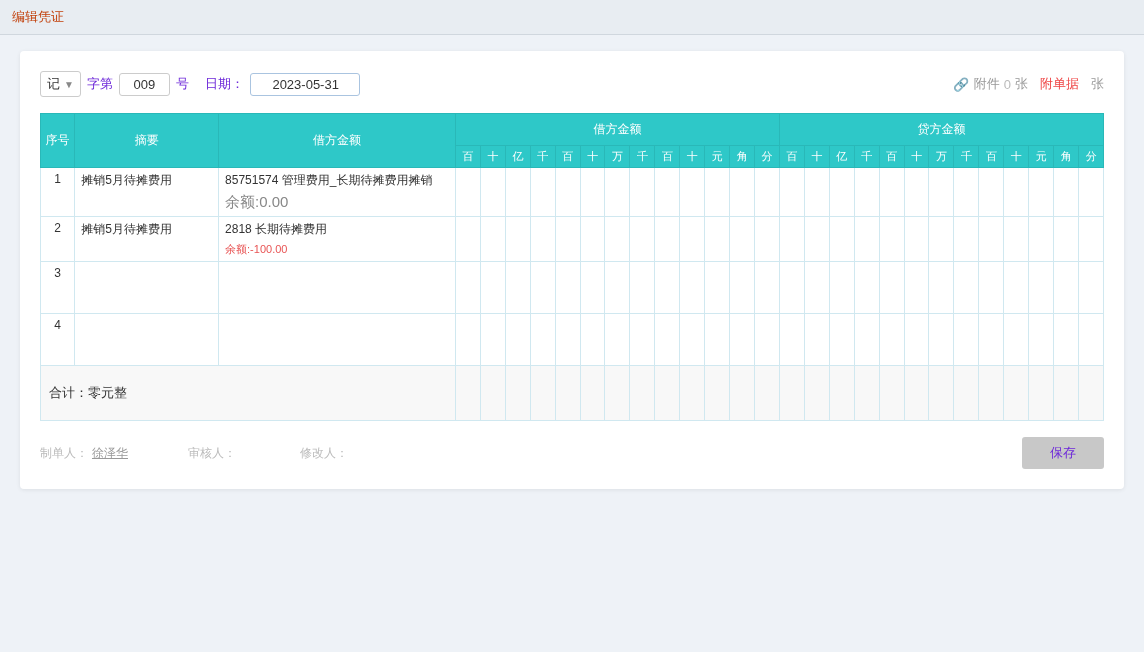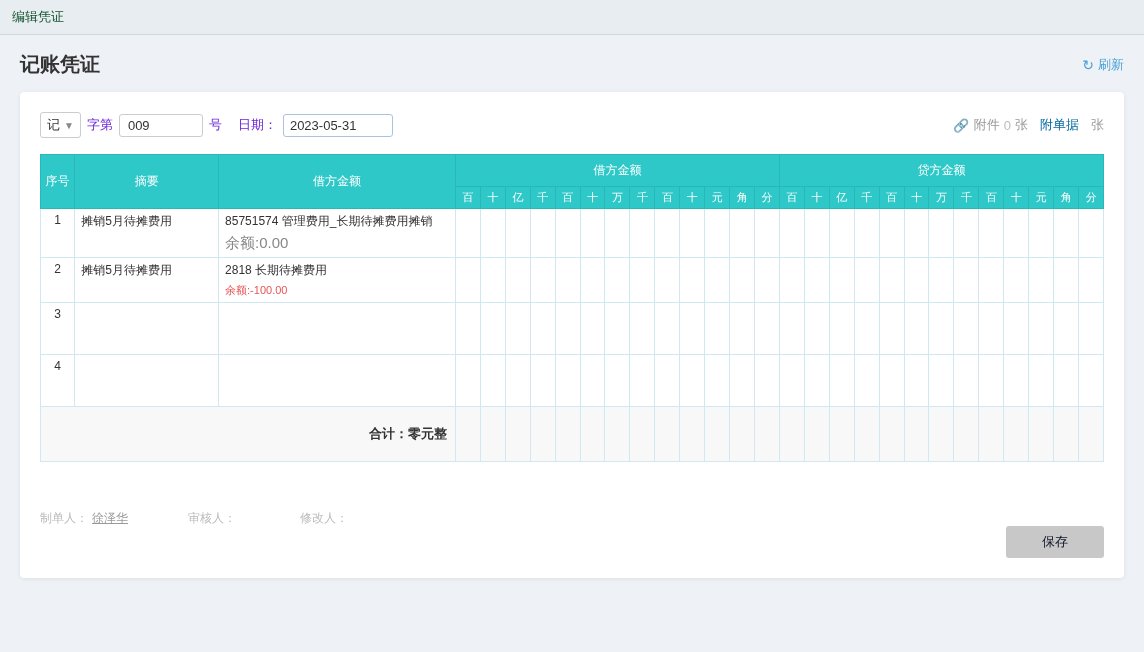--- a/index.html
+++ b/index.html
@@ -8,21 +8,21 @@
       font-size: 13px;
       background: #e8edf2;
       width: 1144px;
       height: 652px;
       overflow: hidden;
     }
     .window-title-bar {
       background: #e8edf2;
       padding: 8px 12px;
       font-size: 13px;
-      color: #14532d;
+      color: #c2410c;
       border-bottom: 1px solid #d0d7de;
     }
     .main-content {
       padding: 16px 20px;
       background: #eef2f7;
       height: calc(652px - 32px);
       overflow-y: auto;
     }
     .page-header {
       display: flex;
@@ -83,53 +83,53 @@
       font-size: 10px;
       color: #888;
     }
     .input-box {
       border: 1px solid #ccc;
       border-radius: 3px;
       padding: 3px 8px;
       font-size: 13px;
       color: #333;
       background: #fff;
-      width: 84px;
-      text-align: left;
+      width: 51px;
+      text-align: center;
     }
     .date-input {
       border: 1px solid #aac4e0;
       border-radius: 3px;
-      padding: 3px 6px;
+      padding: 3px 20px;
       font-size: 13px;
       color: #333;
       background: #fff;
       width: 110px;
-      text-align: left;
+      text-align: right;
     }
     .attachment-area {
       display: flex;
       align-items: center;
       gap: 12px;
       margin-left: auto;
       color: #888;
       font-size: 13px;
     }
     .attachment-link {
       display: flex;
       align-items: center;
       gap: 4px;
       color: #999;
       cursor: pointer;
     }
     .attach-num {
       color: #bbb;
     }
     .dan-btn {
-      color: #0369a1;
+      color: #ef4444;
       cursor: pointer;
     }
     .zhang-text {
       color: #999;
     }
     
     .voucher-table {
       width: 100%;
       border-collapse: collapse;
       font-size: 12px;
@@ -156,71 +156,62 @@
     .seq-cell { text-align: center; color: #555; vertical-align: middle; }
     .summary-cell { color: #333; }
     .account-cell { color: #333; }
     .balance-text { color: #888; font-size: 15px; margin-top: 4px; }
     .balance-negative { color: #e85454; font-size: 11px; margin-top: 4px; }
     .digit-cell { text-align: center; border-right: 1px solid #d0e8f0; }
     .total-row td {
       background: #f8f8f8;
       padding: 18px 8px;
       font-size: 13px;
-      font-weight: bold;
+      font-weight: normal;
       color: #333;
       border: 1px solid #d0e8f0;
-      text-align: right;
     }
     .footer-row {
       display: flex;
       align-items: center;
       gap: 60px;
       margin-top: 16px;
       color: #bbb;
       font-size: 12px;
     }
     .footer-field {
       display: flex;
       gap: 4px;
     }
     .footer-field-label { color: #bbb; }
     .footer-field-value { color: #999; text-decoration: underline; }
     .save-btn {
       margin-left: auto;
       background: #c8c8c8;
-      color: #0f172a;
+      color: #6d28d9;
       border: none;
       border-radius: 3px;
-      padding: 7px 36px;
+      padding: 7px 28px;
       font-size: 13px;
       cursor: pointer;
-      margin-top: 48px;
     }
     .digit-header-row th {
       font-size: 11px;
       padding: 3px 1px;
       letter-spacing: -0.3px;
     }
   </style>
 </head>
 <body>
 
 <div class="window-title-bar">
   <span>编辑凭证</span>
 </div>
 
 <div class="main-content">
-  <div class="page-header">
-    <div class="page-title">记账凭证</div>
-    <button class="refresh-btn">
-      <span style="font-size:14px;">↻</span>
-      <span>刷新</span>
-    </button>
-  </div>
 
   <div class="card">
 
     <div class="form-row">
       <div class="form-group">
         <div class="select-box">
           <span>记</span>
           <span class="arrow">▼</span>
         </div>
         <span class="label">字第</span>

